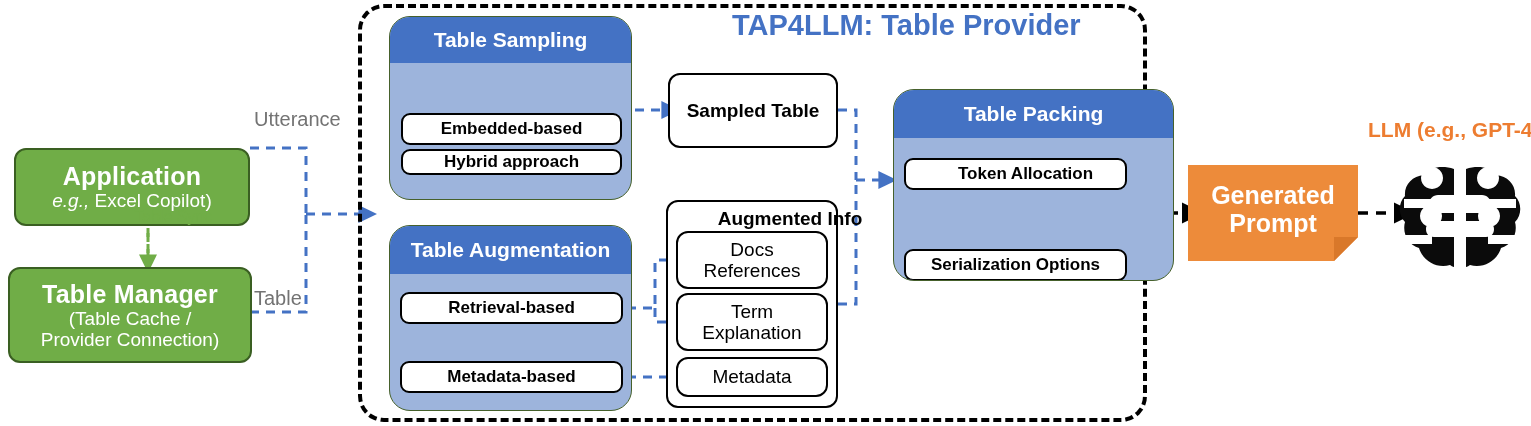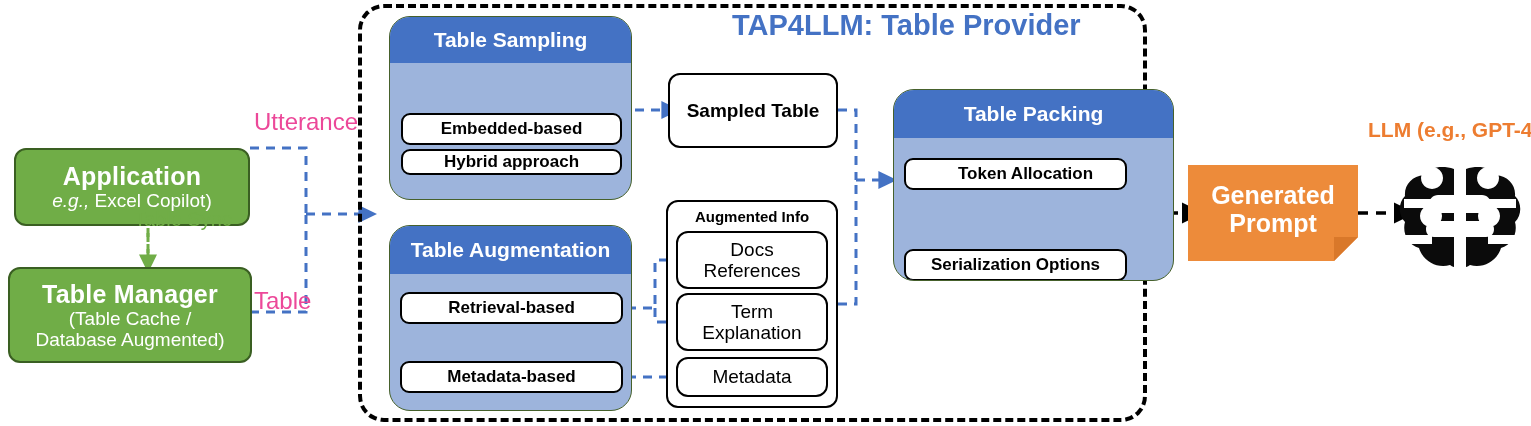--- a/index.html
+++ b/index.html
@@ -51,34 +51,35 @@
     color:#000000;
   }
   .wbox.bold{font-weight:bold;font-size:19px;}
   .wbox.reg{font-weight:normal;font-size:19px;line-height:1.12;}
 
   
   .auggroup{
     background:#ffffff;border:2.5px solid #000000;border-radius:12px;
   }
   .augtitle{
-    font-size:15px;font-weight:bold;color:#000;text-align:center;
+    font-size:19px;font-weight:bold;color:#000;text-align:center;
     width:100%;
+    padding-left:38px;
   }
 
   
   .prompt{
     color:#ffffff;font-size:25px;font-weight:bold;text-align:center;
     display:flex;align-items:center;justify-content:center;line-height:1.12;
   }
   .llmlabel{color:#ED7D31;font-size:21px;font-weight:bold;white-space:nowrap;}
 
   
-  .blabel{color:#ec4899;font-size:24px;white-space:nowrap;}
-  .glabel{color:#70AD47;font-size:20px;white-space:nowrap;}
+  .blabel{color:#737373;font-size:20px;white-space:nowrap;}
+  .glabel{color:#70AD47;font-size:16px;white-space:nowrap;}
 
   svg{position:absolute;left:0;top:0;overflow:visible;}
 </style>
 </head>
 <body>
 
 <div id="stage">
 
   <svg width="1531" height="426">
     <defs>
@@ -135,21 +136,21 @@
   <div class="abs greenbox" style="left:14px;top:110px;width:236px;height:78px;margin-top:38px;">
     <div class="t1">Application</div>
     <div class="t2">
       <i>e.g.,</i><span> Excel Copilot</span>)
     </div>
   </div>
 
   <div class="abs greenbox" style="left:8px;top:267px;width:244px;height:96px;">
     <div class="t1">Table Manager</div>
     <div class="t2">(Table Cache /</div>
-    <div class="t2">Database Augmented)</div>
+    <div class="t2">Provider Connection)</div>
   </div>
 
   <div class="abs glabel" style="left:134px;top:208px;">Table Sync</div>
   <div class="abs blabel" style="left:254px;top:108px;">Utterance</div>
   <div class="abs blabel" style="left:254px;top:287px;">Table</div>
 
   <div class="abs dashframe" style="left:358px;top:4px;width:789px;height:418px;"></div>
   <div class="abs frametitle" style="left:708px;top:9px;margin-left:24px;">TAP4LLM: Table Provider</div>
 
   <div class="abs module" style="left:389px;top:16px;width:243px;height:184px;">

